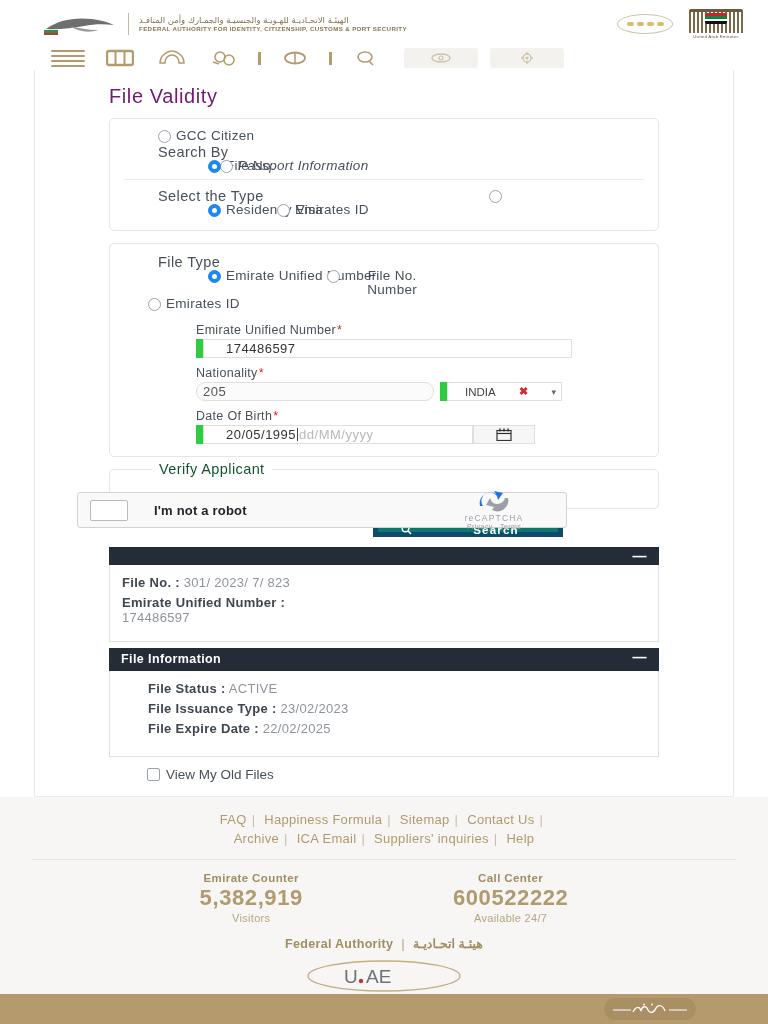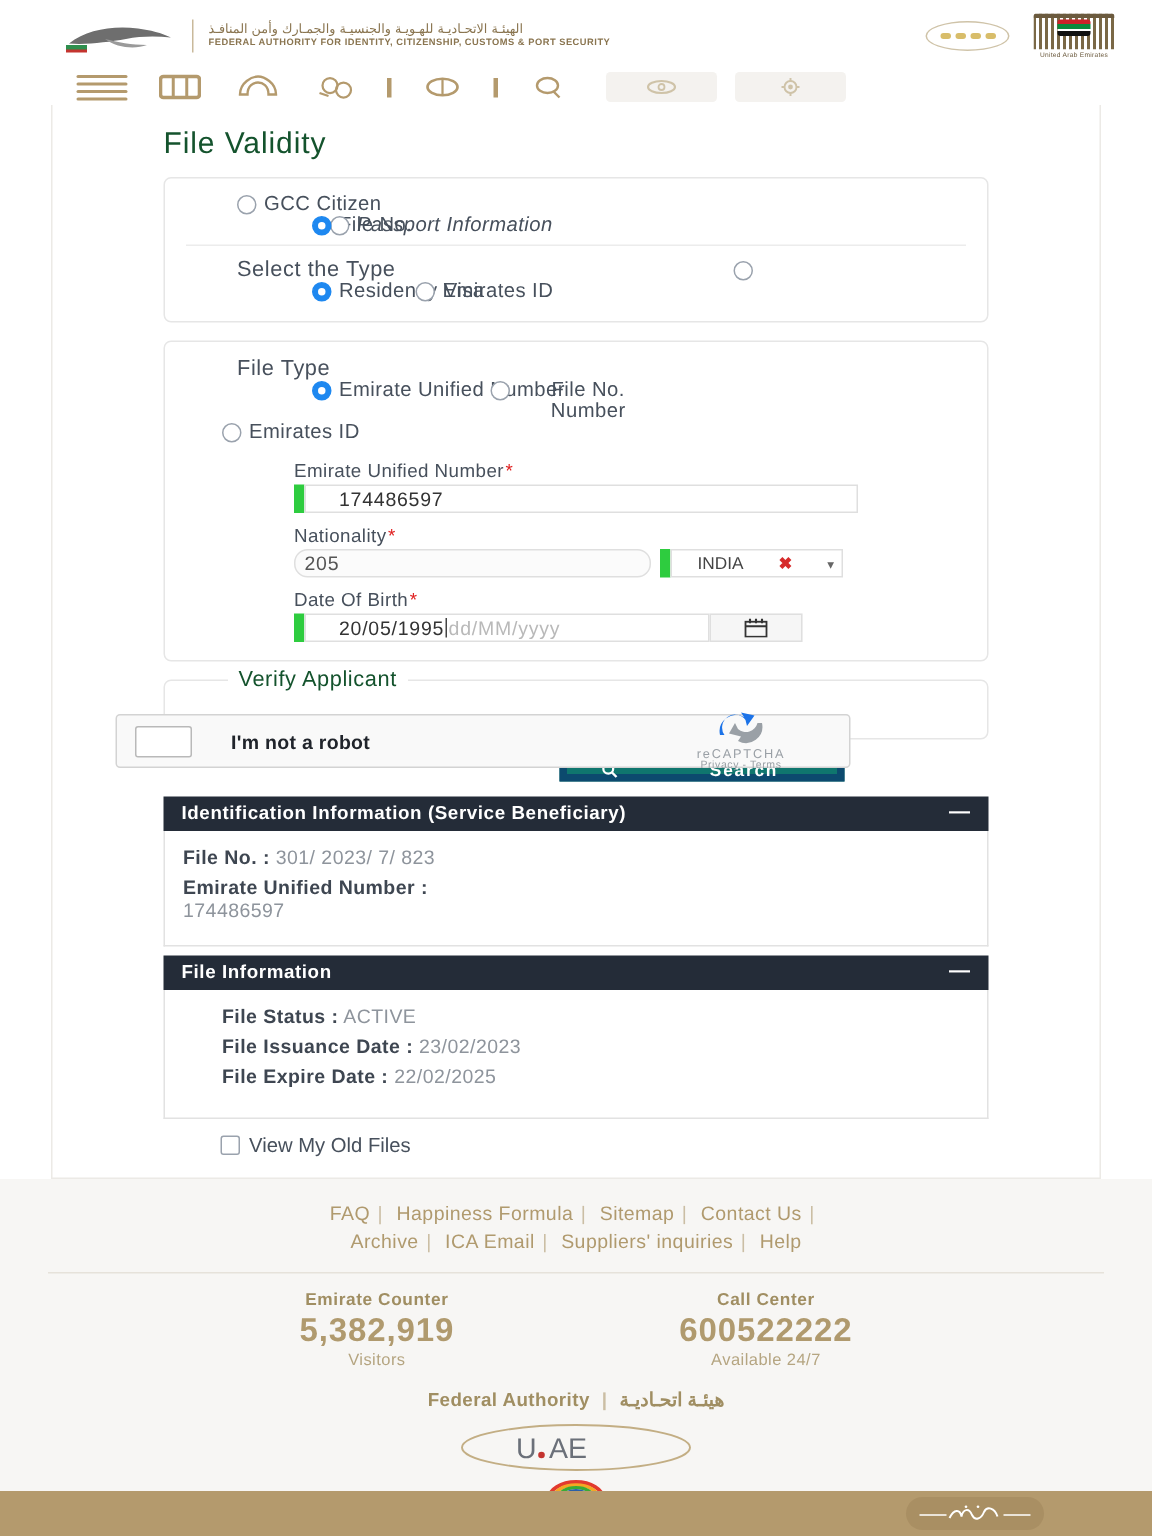--- a/index.html
+++ b/index.html
@@ -77,21 +77,21 @@
   .hamburger { display:flex; flex-direction:column; gap:3px; width:34px;}
   .hamburger span { height:2px; background:#b49a6d; display:block; border-radius:1px;}
 
   
   .page-wrap { padding: 0 34px; }
   .main-card {
     background:#fff; border:1px solid #eceae6; border-top:none;
     padding: 10px 0 14px 0; min-height: 650px;
   }
   .page-title {
-    font-size: 20px; color: #14532d; font-weight: normal;
+    font-size: 20px; color: #701a75; font-weight: normal;
     letter-spacing: .6px; padding: 5px 0 10px 74px;
   }
 
   .fieldset {
     border: 1px solid #e6e6e6; border-radius: 5px;
     margin: 0 74px 12px 74px; padding: 10px 0 12px 0; position: relative;
   }
   .legend-title {
     font-size: 14.5px; color:#47505c; letter-spacing:.4px;
     padding: 0 0 0 48px;
@@ -324,20 +324,21 @@
 
   <div class="fieldset">
 
     <div class="radio-line" style="margin-bottom:1px;">
       <label class="radio-opt">
         <span class="radio"></span>
         <span class="radio-label">GCC Citizen</span>
       </label>
     </div>
 
+    <div class="legend-title">Search By</div>
 
     <div class="radio-line" style="margin-top:-1px;">
       <label class="radio-opt" style="margin-left:50px;margin-right:150px;">
         <span class="radio on"></span>
         <span class="radio-label">File No.</span>
       </label>
       <label class="radio-opt" style="margin-left:-205px;font-style:italic;">
         <span class="radio"></span>
         <span class="radio-label">Passport Information</span>
       </label>
@@ -458,21 +459,20 @@
             </svg>
       </span>
       <span class="lb">Search</span>
     </div>
   </div>
 
   <div class="result-wrap">
 
     <div>
       <div class="panel-head">
-        <span class="ttl">Identification Information (Service Beneficiary)</span>
         <span class="minus">—</span>
       </div>
       <div class="panel panel-body">
         <div class="kv">
           <b>File No. :</b>
           <span>301/ 2023/ 7/ 823</span>
         </div>
         <div class="kv">
           <b>Emirate Unified Number :</b><br>
           <span>174486597</span>
@@ -484,21 +484,21 @@
       <div class="panel-head">
         <span class="ttl">File Information</span>
         <span class="minus">—</span>
       </div>
       <div class="panel panel-body" style="padding-bottom:14px;">
         <div class="kv indent">
           <b>File Status :</b>
           <span>ACTIVE</span>
         </div>
         <div class="kv indent">
-          <b>File Issuance Date :</b>
+          <b>File Issuance Type :</b>
           <span>23/02/2023</span>
         </div>
         <div class="kv indent">
           <b>File Expire Date :</b>
           <span>22/02/2025</span>
         </div>
       </div>
     </div>
 
     <label class="oldfiles">

